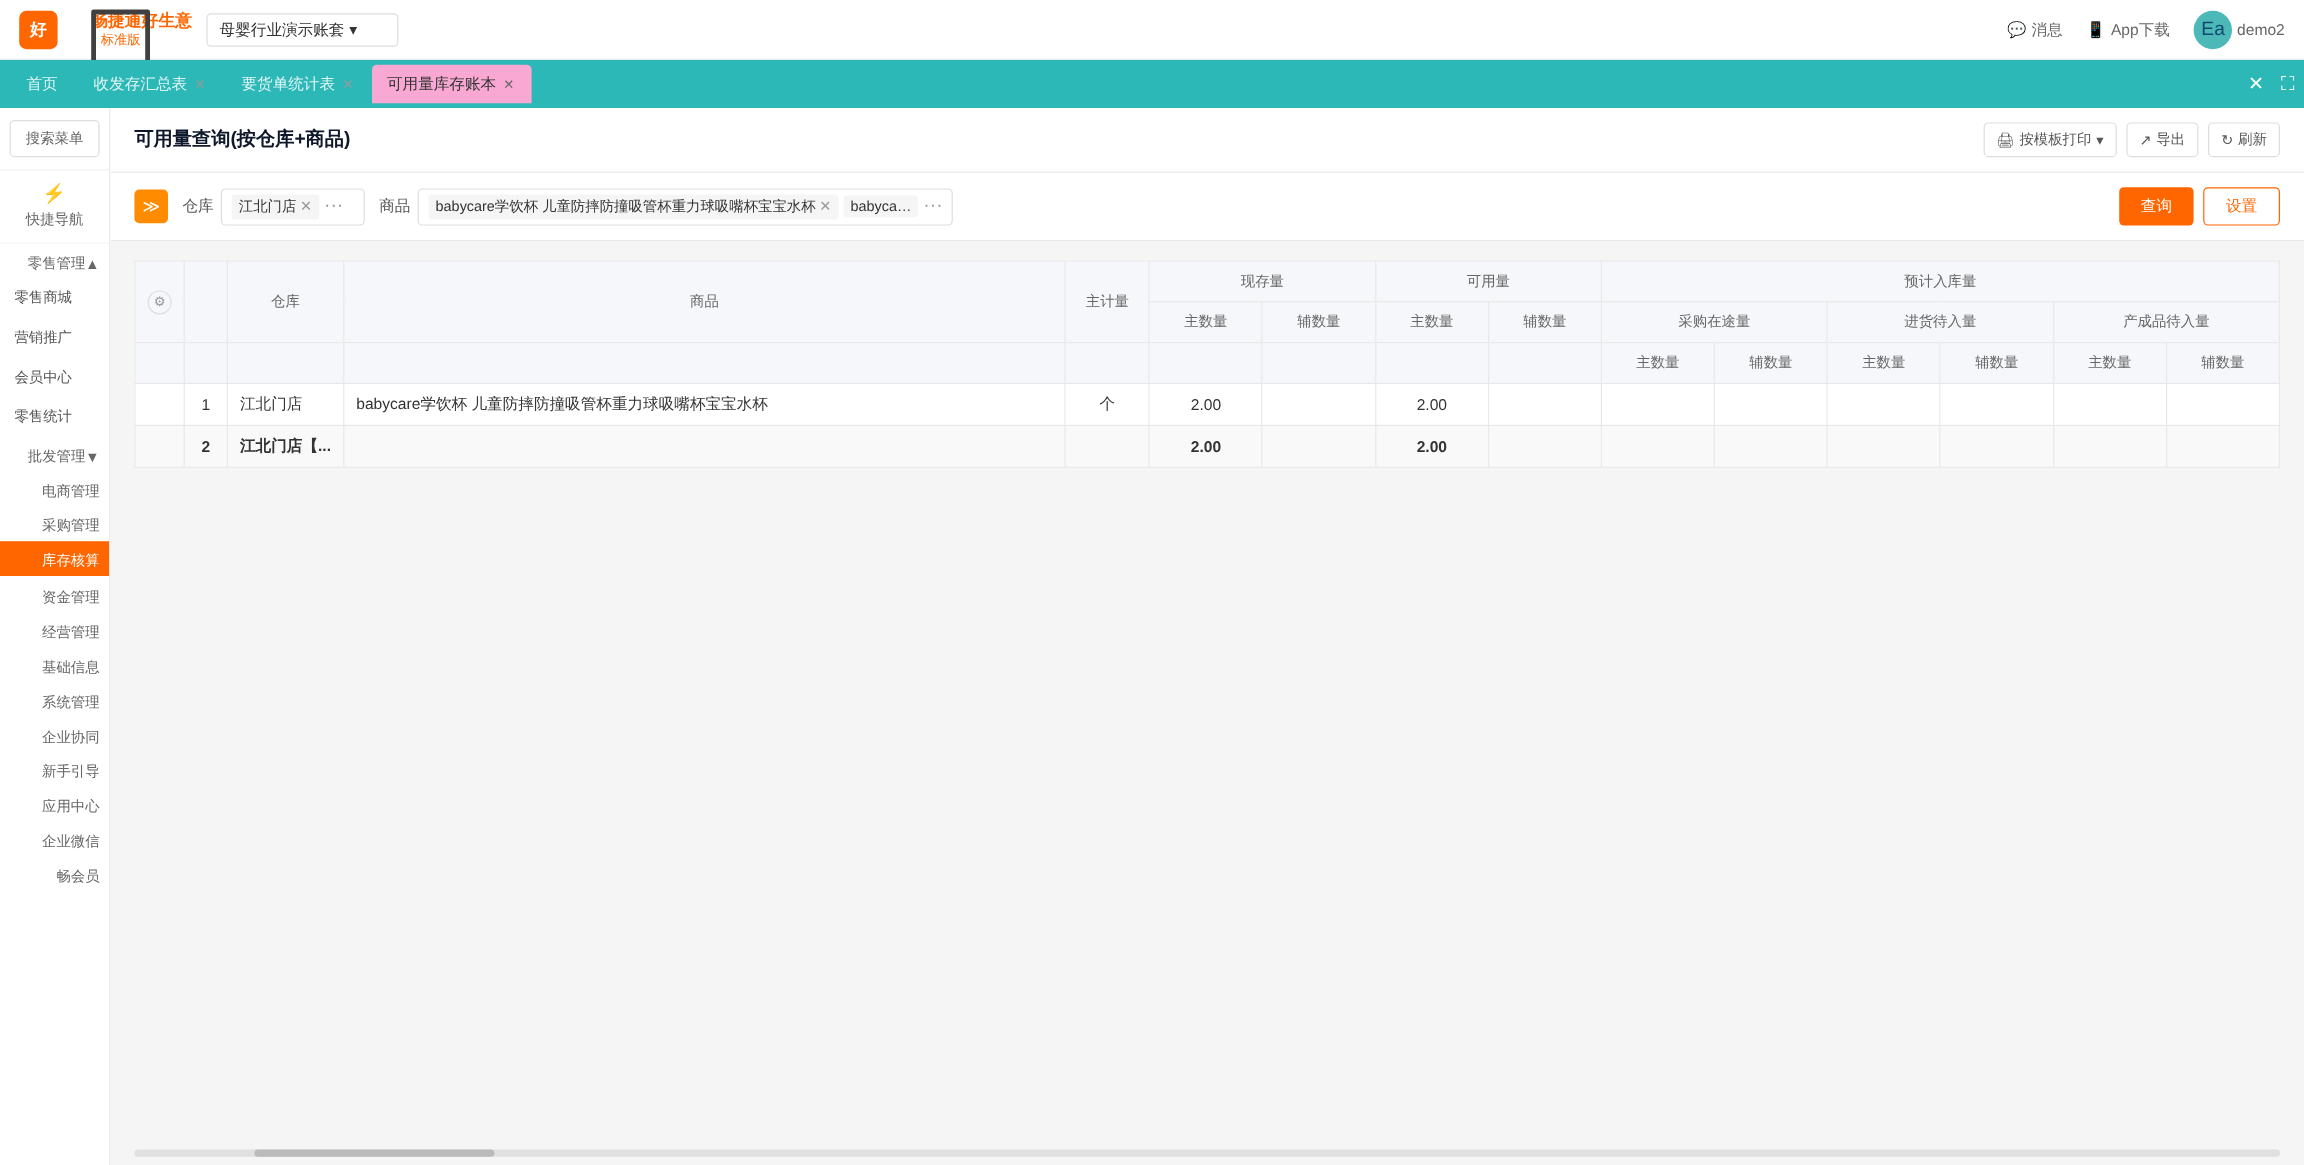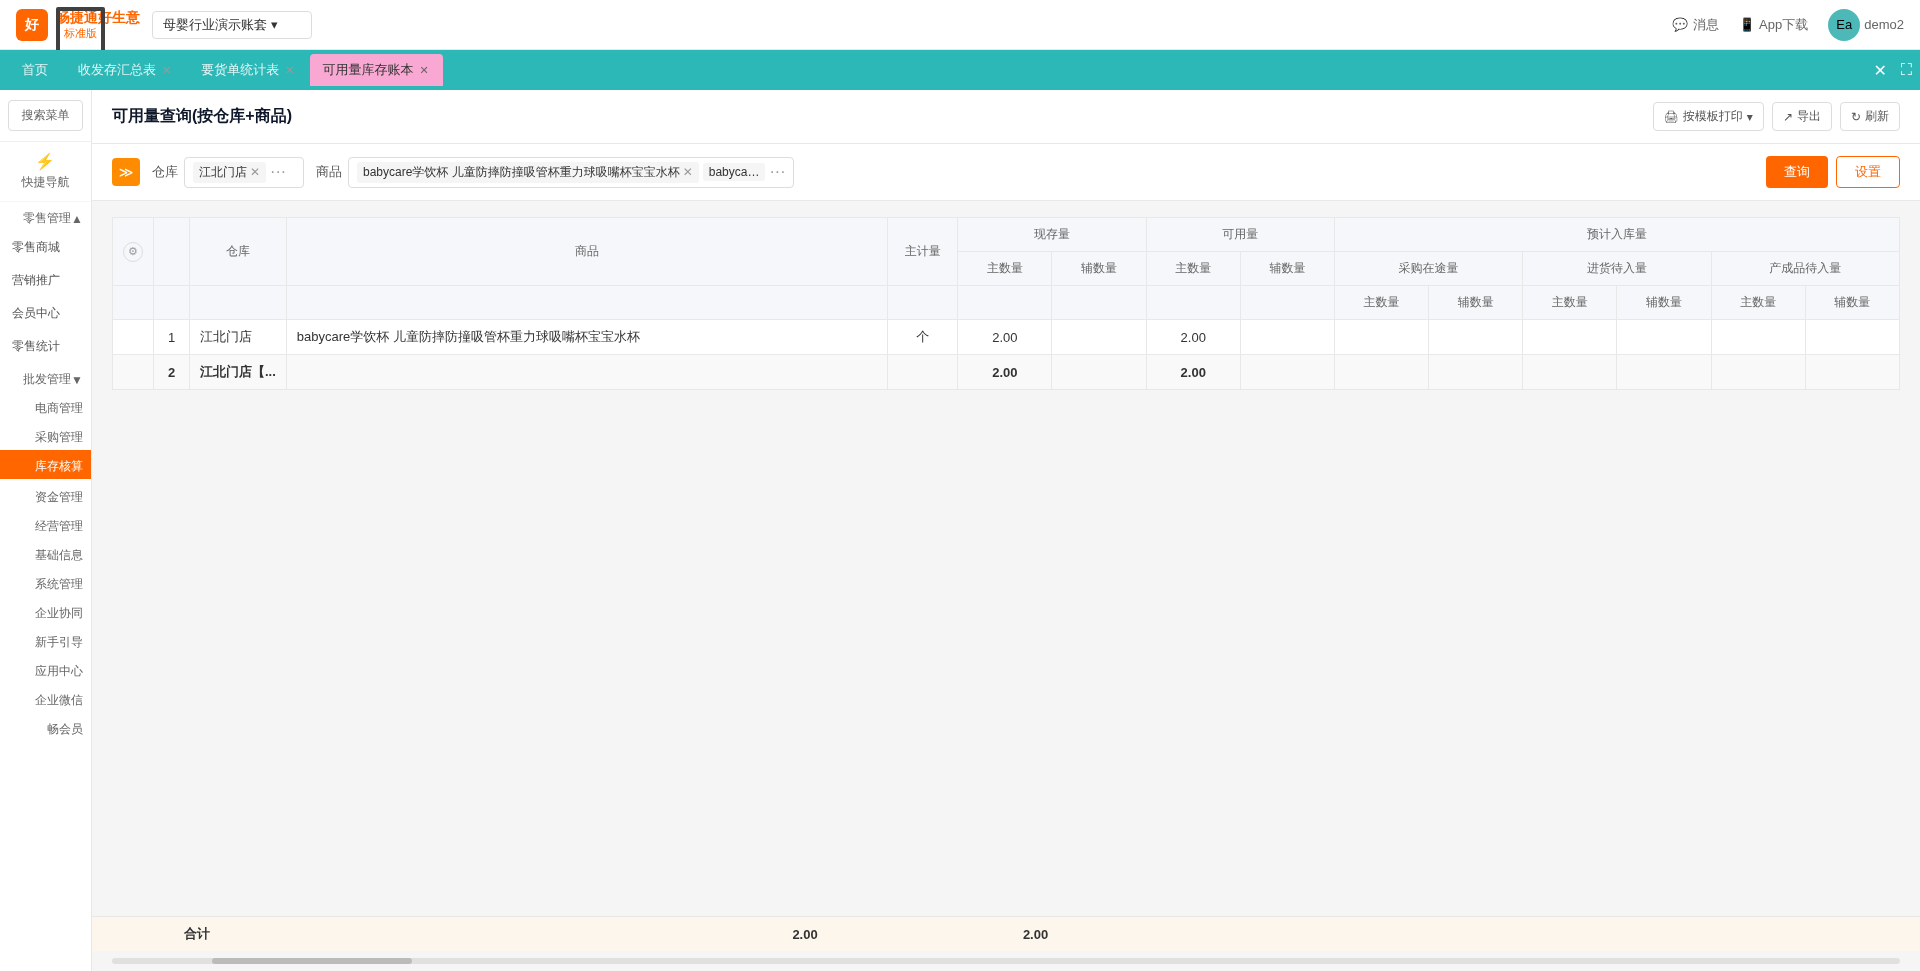--- a/index.html
+++ b/index.html
@@ -12,27 +12,27 @@
       display: flex;
       align-items: center;
       justify-content: space-between;
       padding: 0 16px;
       border-bottom: 1px solid #e8e8e8;
       flex-shrink: 0;
     }
     .top-bar-left { display: flex; align-items: center; gap: 12px; }
     .logo-area { display: flex; align-items: center; gap: 8px; }
     .logo-icon { width: 32px; height: 32px; background: #ff6600; border-radius: 6px; display: flex; align-items: center; justify-content: center; color: #fff; font-size: 14px; font-weight: bold; }
-    .logo-text { font-size: 12px; color: #666; line-height: 1.3; }
+    .logo-text { font-size: 12px; color: #666; line-height: 1.3; margin-left: 20px; }
     .logo-text .main { font-size: 14px; color: #ff6600; font-weight: bold; }
     .label-tag { font-size: 11px; color: #ff6600; border: 4px solid #404040; padding: 16px 4px; border-radius: 2px; }
     .industry-selector { display: flex; align-items: center; gap: 4px; padding: 4px 10px; border: 1px solid #ddd; border-radius: 4px; cursor: pointer; color: #333; font-size: 13px; min-width: 160px; }
     .top-bar-right { display: flex; align-items: center; gap: 20px; }
     .top-right-item { display: flex; align-items: center; gap: 4px; color: #666; font-size: 13px; cursor: pointer; }
-    .avatar { width: 32px; height: 32px; border-radius: 50%; background: #4db8b8; display: flex; align-items: center; justify-content: center; color: #000000; font-size: 13px; overflow: hidden; }
+    .avatar { width: 32px; height: 32px; border-radius: 50%; background: #4db8b8; display: flex; align-items: center; justify-content: center; color: #0c4a6e; font-size: 16px; overflow: hidden; }
 
     
     .nav-tabs {
       height: 40px;
       background: #2db8b8;
       display: flex;
       align-items: center;
       padding: 0 8px;
       flex-shrink: 0;
       gap: 2px;
@@ -393,43 +393,20 @@
             <td></td>
             <td></td>
             <td></td>
             <td></td>
             <td></td>
           </tr>
         </tbody>
       </table>
     </div>
 
-    <div style="background:#fdf6ec; border-top:1px solid #e8e8e8; padding:8px 20px; flex-shrink:0;">
-      <table style="width:100%; border-collapse:collapse;">
-        <tbody>
-            <tr>
-          <td style="width:36px;"></td>
-          <td style="width:36px;"></td>
-          <td style="width:90px; font-weight:bold;">合计</td>
-          <td style="min-width:280px;"></td>
-          <td style="width:70px;"></td>
-          <td style="text-align:center; font-weight:bold; min-width:80px;">2.00</td>
-          <td style="min-width:80px;"></td>
-          <td style="text-align:center; font-weight:bold; min-width:80px;">2.00</td>
-          <td style="min-width:80px;"></td>
-          <td style="min-width:80px;"></td>
-          <td style="min-width:80px;"></td>
-          <td style="min-width:80px;"></td>
-          <td style="min-width:80px;"></td>
-          <td style="min-width:80px;"></td>
-          <td style="min-width:80px;"></td>
-        </tr>
-      </tbody>
-        </table>
-    </div>
 
     <div class="scroll-bar-area">
       <div class="scroll-track">
         <div class="scroll-thumb"></div>
       </div>
     </div>
 
   </div>
 </div>
 

